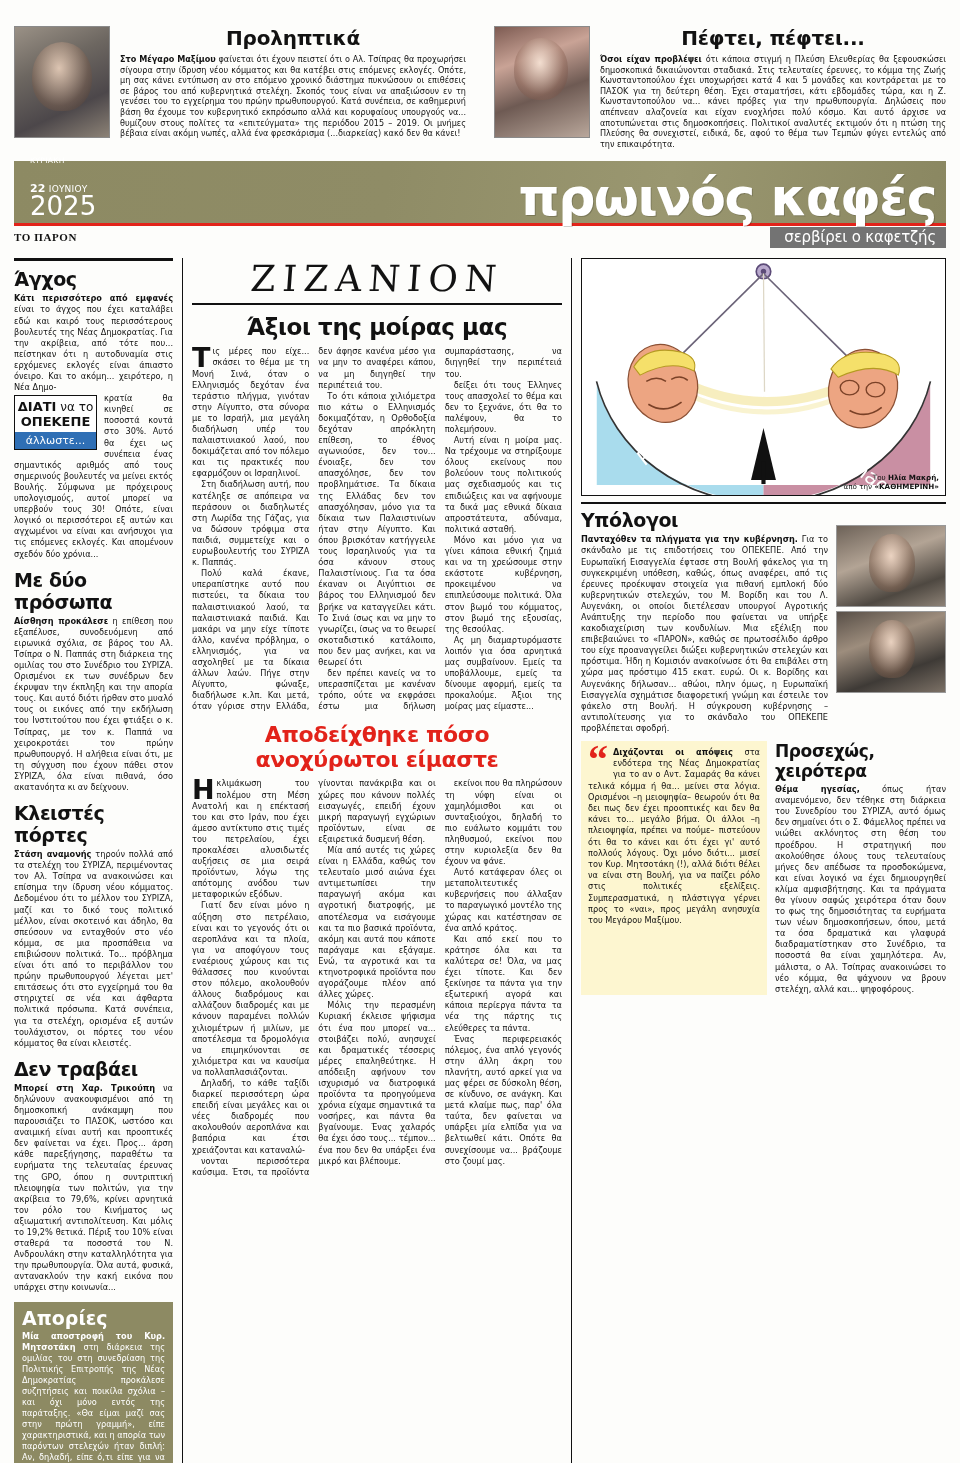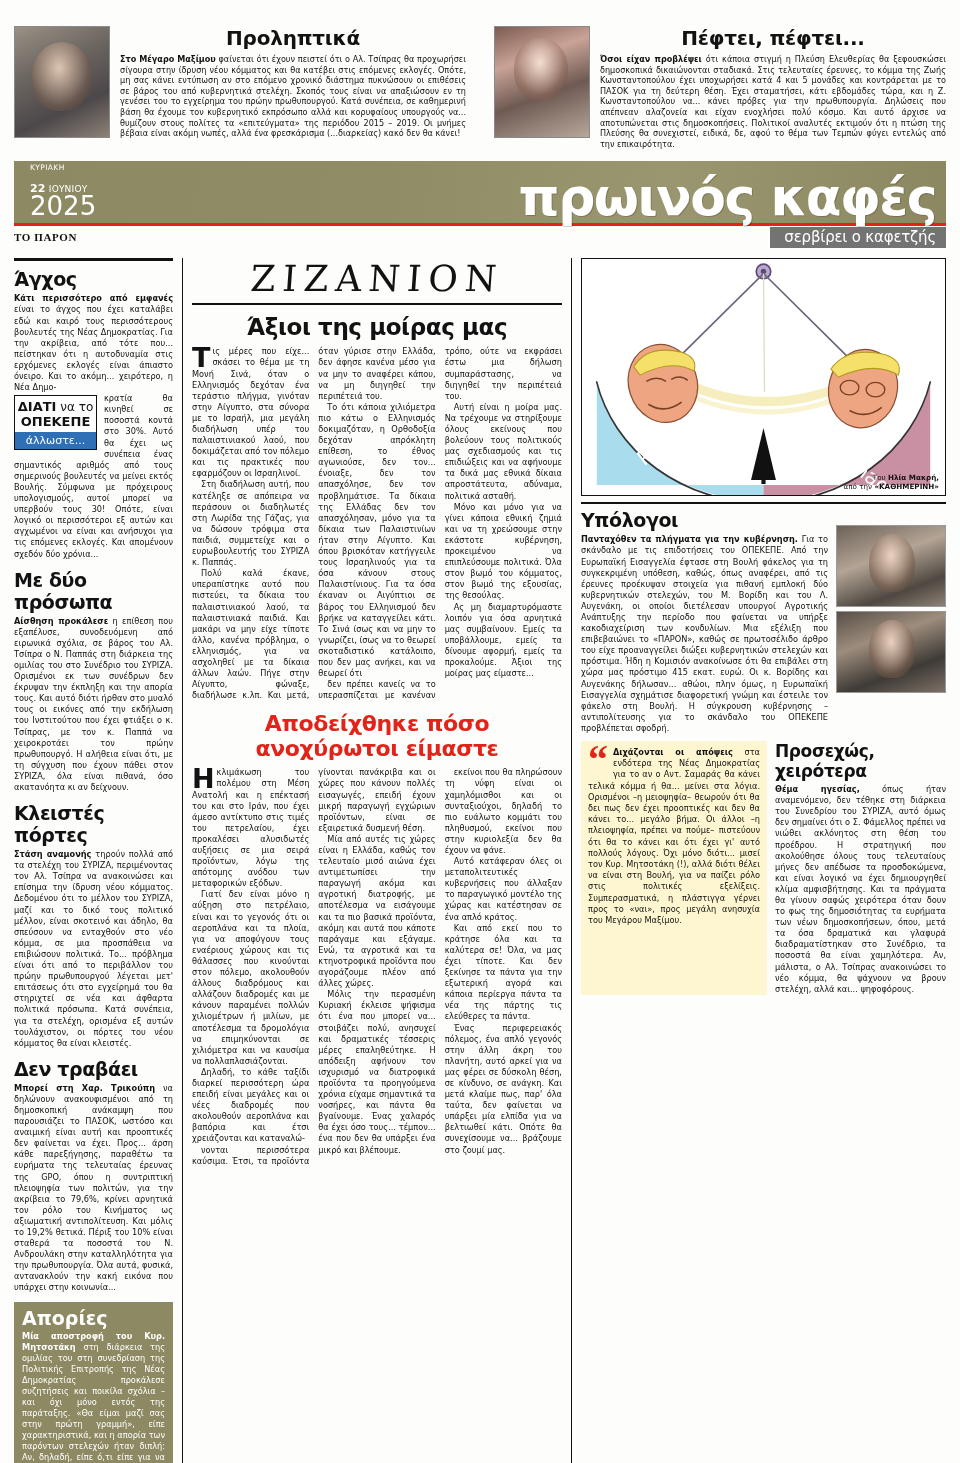--- a/index.html
+++ b/index.html
@@ -50,21 +50,21 @@
   .masthead {
     margin: 8px 14px 0 14px;
     height: 62px;
     background: linear-gradient(100deg,#8d8a63 0%, #8f8c66 40%, #9a9770 70%, #8a8761 100%);
     position:relative;
     display:flex; align-items:flex-end; justify-content:space-between;
     padding: 0 10px 0 16px;
   }
   .mh-date { color:#fff; line-height:1; padding-bottom:4px; }
   .mh-date .d1 { font-size:7.5px; letter-spacing:.4px; display:block; }
-  .mh-date .d2 { font-size:9px; letter-spacing:.2px; display:block; margin-top:12px;}
+  .mh-date .d2 { font-size:9px; letter-spacing:.2px; display:block; margin-top:19px;}
   .mh-date .d2 b { font-size:11px; }
   .mh-date .d3 { font-size:26px; font-weight:400; display:block; margin-top:-1px; letter-spacing:0px;}
   .mh-title {
     color:#fff; font-size:52px; font-weight:700; line-height:.98;
     letter-spacing:-1.5px; padding-bottom:0px;
     text-shadow: 1px 1px 0 rgba(0,0,0,.18);
   }
   .redrule { margin: 0 14px; height: 3px; background:#e2231a; }
   .subband { margin: 0 14px; display:flex; justify-content:space-between; align-items:center; height:22px; }
   .subband .paron { font-family:"Liberation Serif", serif; font-weight:700; font-size:11px; letter-spacing:.6px; }
@@ -231,20 +231,21 @@
       <div class="zizanion">ΖΙΖΑΝΙΟΝ</div>
       <div class="thinrule"></div>
 
       <h2 class="arthead">Άξιοι της μοίρας μας</h2>
       <div class="cols3">
         <p class="dropcap">Τις μέρες που είχε... σκάσει το θέμα με τη Μονή Σινά, όταν ο Ελληνισμός δεχόταν ένα τεράστιο πλήγμα, γινόταν στην Αίγυπτο, στα σύνορα με το Ισραήλ, μια μεγάλη διαδήλωση υπέρ του παλαιστινιακού λαού, που δοκιμάζεται από τον πόλεμο και τις πρακτικές που εφαρμόζουν οι Ισραηλινοί.</p>
         <p>Στη διαδήλωση αυτή, που κατέληξε σε απόπειρα να περάσουν οι διαδηλωτές στη Λωρίδα της Γάζας, για να δώσουν τρόφιμα στα παιδιά, συμμετείχε και ο ευρωβουλευτής του ΣΥΡΙΖΑ κ. Παππάς.</p>
         <p>Πολύ καλά έκανε, υπεραπίστηκε αυτό που πιστεύει, τα δίκαια του παλαιστινιακού λαού, τα παλαιστινιακά παιδιά. Και μακάρι να μην είχε τίποτε άλλο, κανένα πρόβλημα, ο ελληνισμός, για να ασχοληθεί με τα δίκαια άλλων λαών. Πήγε στην Αίγυπτο, φώναξε, διαδήλωσε κ.λπ. Και μετά, όταν γύρισε στην Ελλάδα, δεν άφησε κανένα μέσο για να μην το αναφέρει κάπου, να μη διηγηθεί την περιπέτειά του.</p>
         <p>Το ότι κάποια χιλιόμετρα πιο κάτω ο Ελληνισμός δοκιμαζόταν, η Ορθοδοξία δεχόταν απρόκλητη επίθεση, το έθνος αγωνιούσε, δεν τον... ένοιαξε, δεν τον απασχόλησε, δεν τον προβλημάτισε. Τα δίκαια της Ελλάδας δεν τον απασχόλησαν, μόνο για τα δίκαια των Παλαιστινίων ήταν στην Αίγυπτο. Και όπου βρισκόταν κατήγγειλε τους Ισραηλινούς για τα όσα κάνουν στους Παλαιστίνιους. Για τα όσα έκαναν οι Αιγύπτιοι σε βάρος του Ελληνισμού δεν βρήκε να καταγγείλει κάτι. Το Σινά ίσως και να μην το γνωρίζει, ίσως να το θεωρεί σκοταδιστικό κατάλοιπο, που δεν μας ανήκει, και να θεωρεί ότι</p>
         <p>δεν πρέπει κανείς να το υπερασπίζεται με κανέναν τρόπο, ούτε να εκφράσει έστω μια δήλωση συμπαράστασης, να διηγηθεί την περιπέτειά του.</p>
+        <p>δείξει ότι τους Έλληνες τους απασχολεί το θέμα και δεν το ξεχνάνε, ότι θα το παλέψουν, θα το πολεμήσουν.</p>
         <p>Αυτή είναι η μοίρα μας. Να τρέχουμε να στηρίξουμε όλους εκείνους που βολεύουν τους πολιτικούς μας σχεδιασμούς και τις επιδιώξεις και να αφήνουμε τα δικά μας εθνικά δίκαια απροστάτευτα, αδύναμα, πολιτικά ασταθή.</p>
         <p>Μόνο και μόνο για να γίνει κάποια εθνική ζημιά και να τη χρεώσουμε στην εκάστοτε κυβέρνηση, προκειμένου να επιπλεύσουμε πολιτικά. Όλα στον βωμό του κόμματος, στον βωμό της εξουσίας, της θεσούλας.</p>
         <p>Ας μη διαμαρτυρόμαστε λοιπόν για όσα αρνητικά μας συμβαίνουν. Εμείς τα υποβάλλουμε, εμείς τα δίνουμε αφορμή, εμείς τα προκαλούμε. Άξιοι της μοίρας μας είμαστε...</p>
       </div>
 
       <h2 class="arthead red">Αποδείχθηκε πόσο ανοχύρωτοι είμαστε</h2>
       <div class="cols3">
         <p class="dropcap">Η κλιμάκωση του πολέμου στη Μέση Ανατολή και η επέκτασή του και στο Ιράν, που έχει άμεσο αντίκτυπο στις τιμές του πετρελαίου, έχει προκαλέσει αλυσιδωτές αυξήσεις σε μια σειρά προϊόντων, λόγω της απότομης ανόδου των μεταφορικών εξόδων.</p>
         <p>Γιατί δεν είναι μόνο η αύξηση στο πετρέλαιο, είναι και το γεγονός ότι οι αεροπλάνα και τα πλοία, για να αποφύγουν τους εναέριους χώρους και τις θάλασσες που κινούνται στον πόλεμο, ακολουθούν άλλους διαδρόμους και αλλάζουν διαδρομές και με κάνουν παραμένει πολλών χιλιομέτρων ή μιλίων, με αποτέλεσμα τα δρομολόγια να επιμηκύνονται σε χιλιόμετρα και να καυσίμα να πολλαπλασιάζονται.</p>
         <p>Δηλαδή, το κάθε ταξίδι διαρκεί περισσότερη ώρα επειδή είναι μεγάλες και οι νέες διαδρομές που ακολουθούν αεροπλάνα και βαπόρια και έτσι χρειάζονται και καταναλώ-</p>

